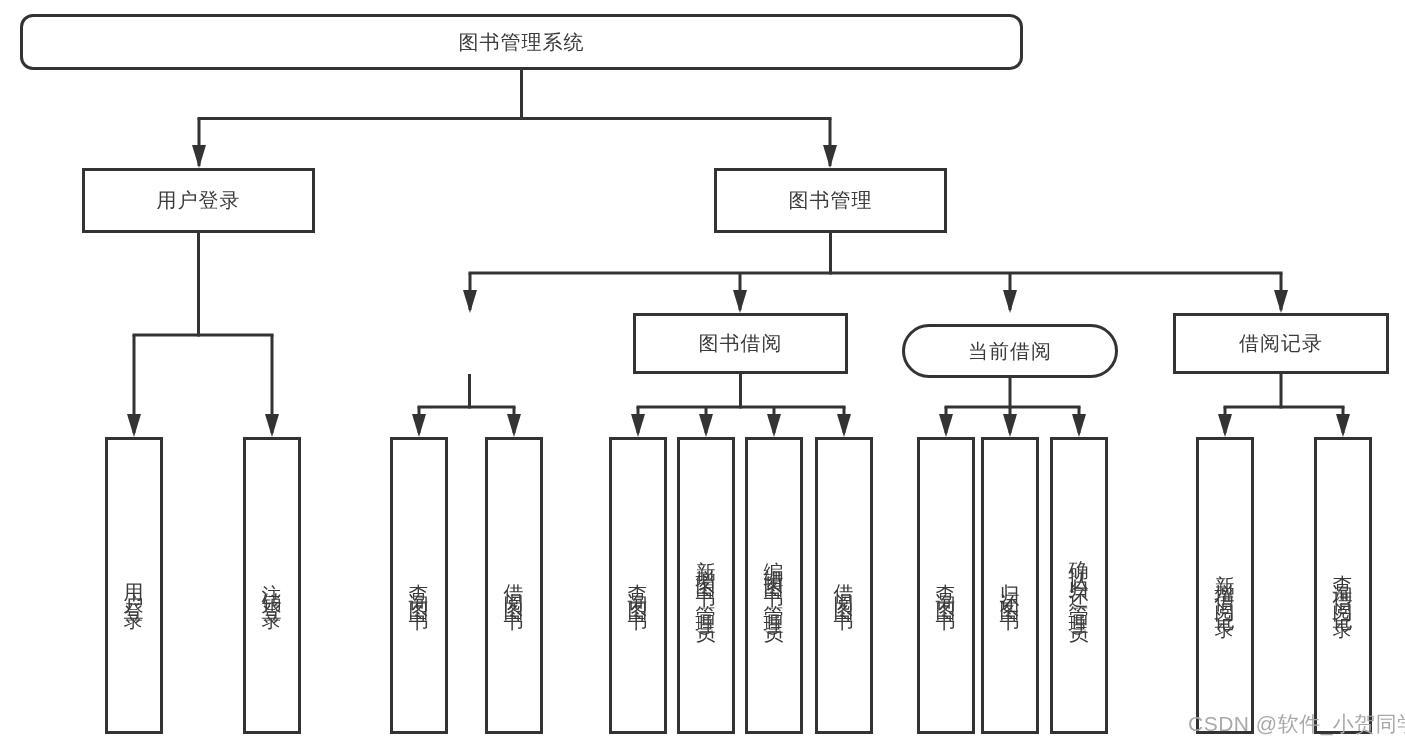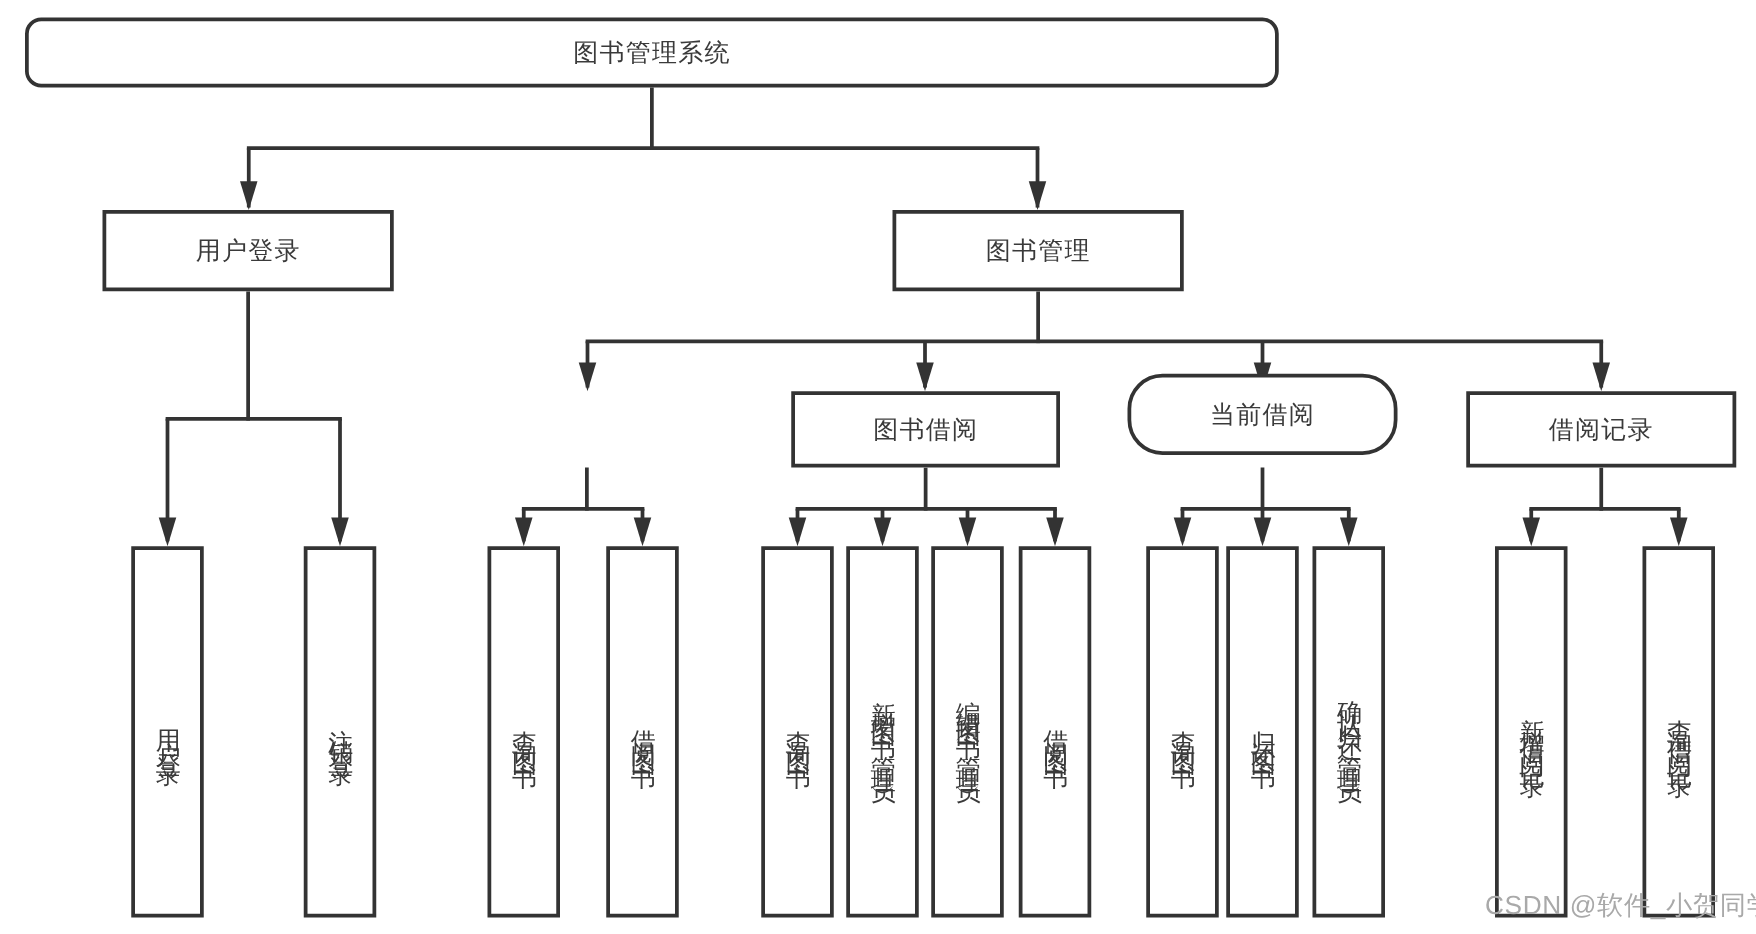--- a/index.html
+++ b/index.html
@@ -131,21 +131,21 @@
     <path class="ln" d="M1343,407 V433"></path>
     <path class="ah" d="M1336,414 L1350,414 L1343,437 Z"></path>
   </svg>
 
   <div class="box hbox" style="left:20px;top:14px;width:1003px;height:56px;border-radius:13px;">图书管理系统</div>
 
   <div class="box hbox" style="left:82px;top:168px;width:233px;height:65px;">用户登录</div>
   <div class="box hbox" style="left:714px;top:168px;width:233px;height:65px;">图书管理</div>
 
   <div class="box hbox" style="left:633px;top:313px;width:215px;height:61px;">图书借阅</div>
-  <div class="box hbox" style="left:902px;top:299px;width:216px;height:65px;border-radius:28px;">当前借阅</div>
+  <div class="box hbox" style="left:902px;top:324px;width:216px;height:54px;border-radius:28px;">当前借阅</div>
   <div class="box hbox" style="left:1173px;top:313px;width:216px;height:61px;">借阅记录</div>
 
   <div class="box leaf" style="left:105px;">
     <span class="vtext">用户登录</span>
   </div>
   <div class="box leaf" style="left:243px;">
     <span class="vtext">注销登录</span>
   </div>
 
   <div class="box leaf" style="left:390px;">

